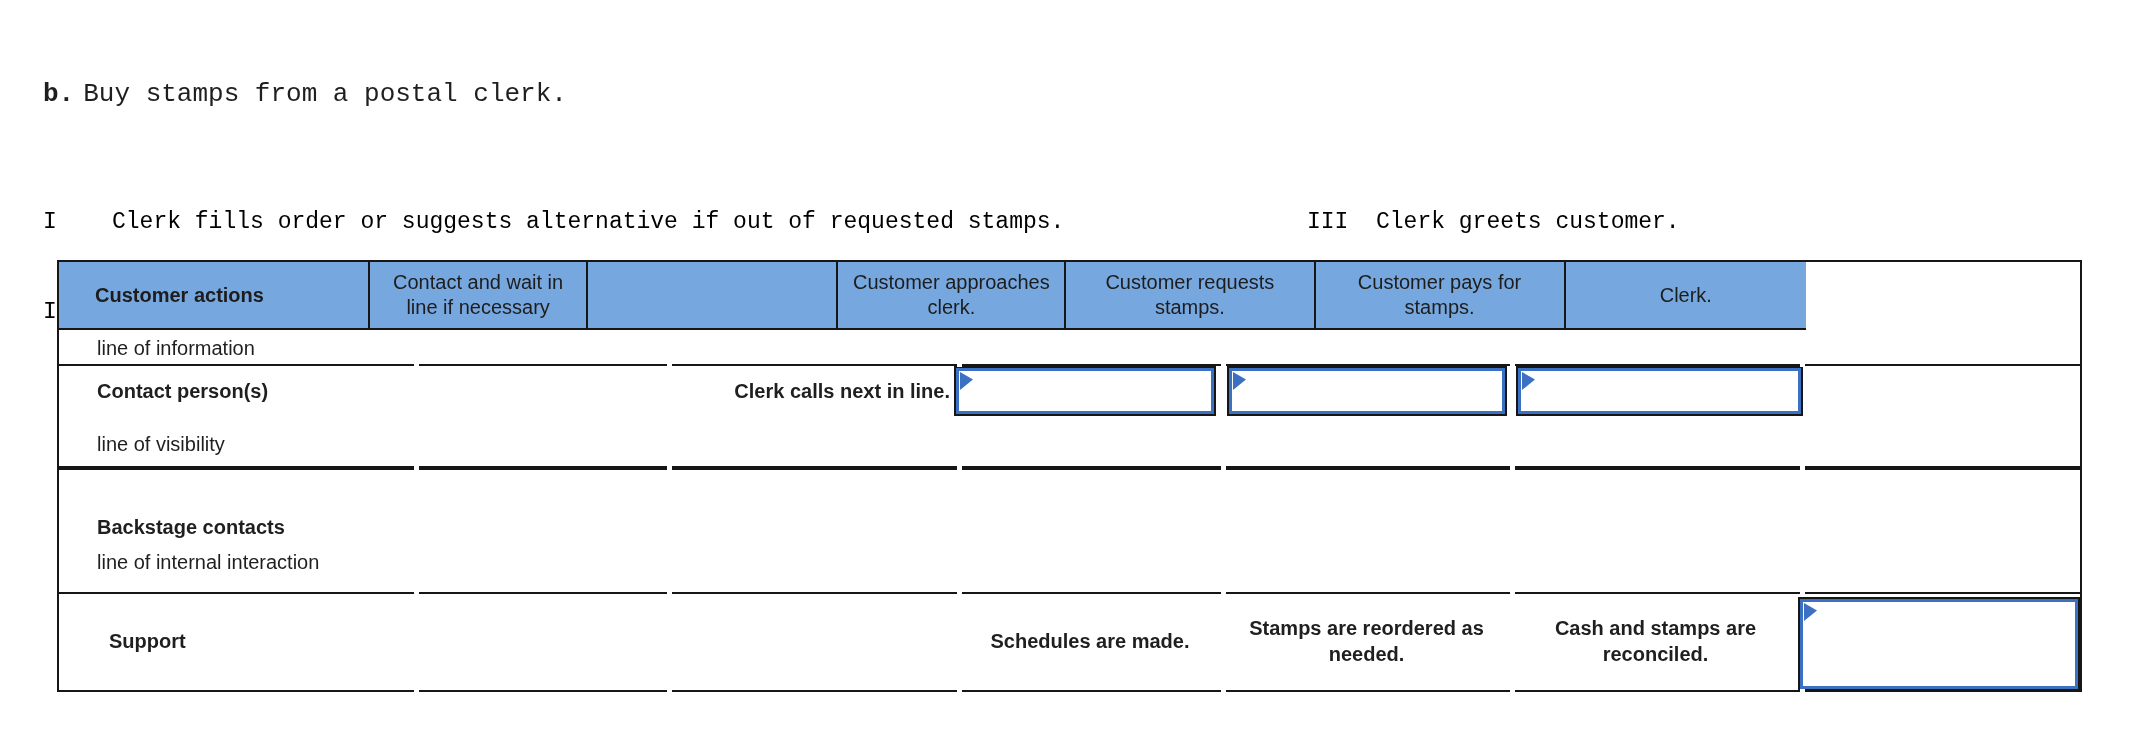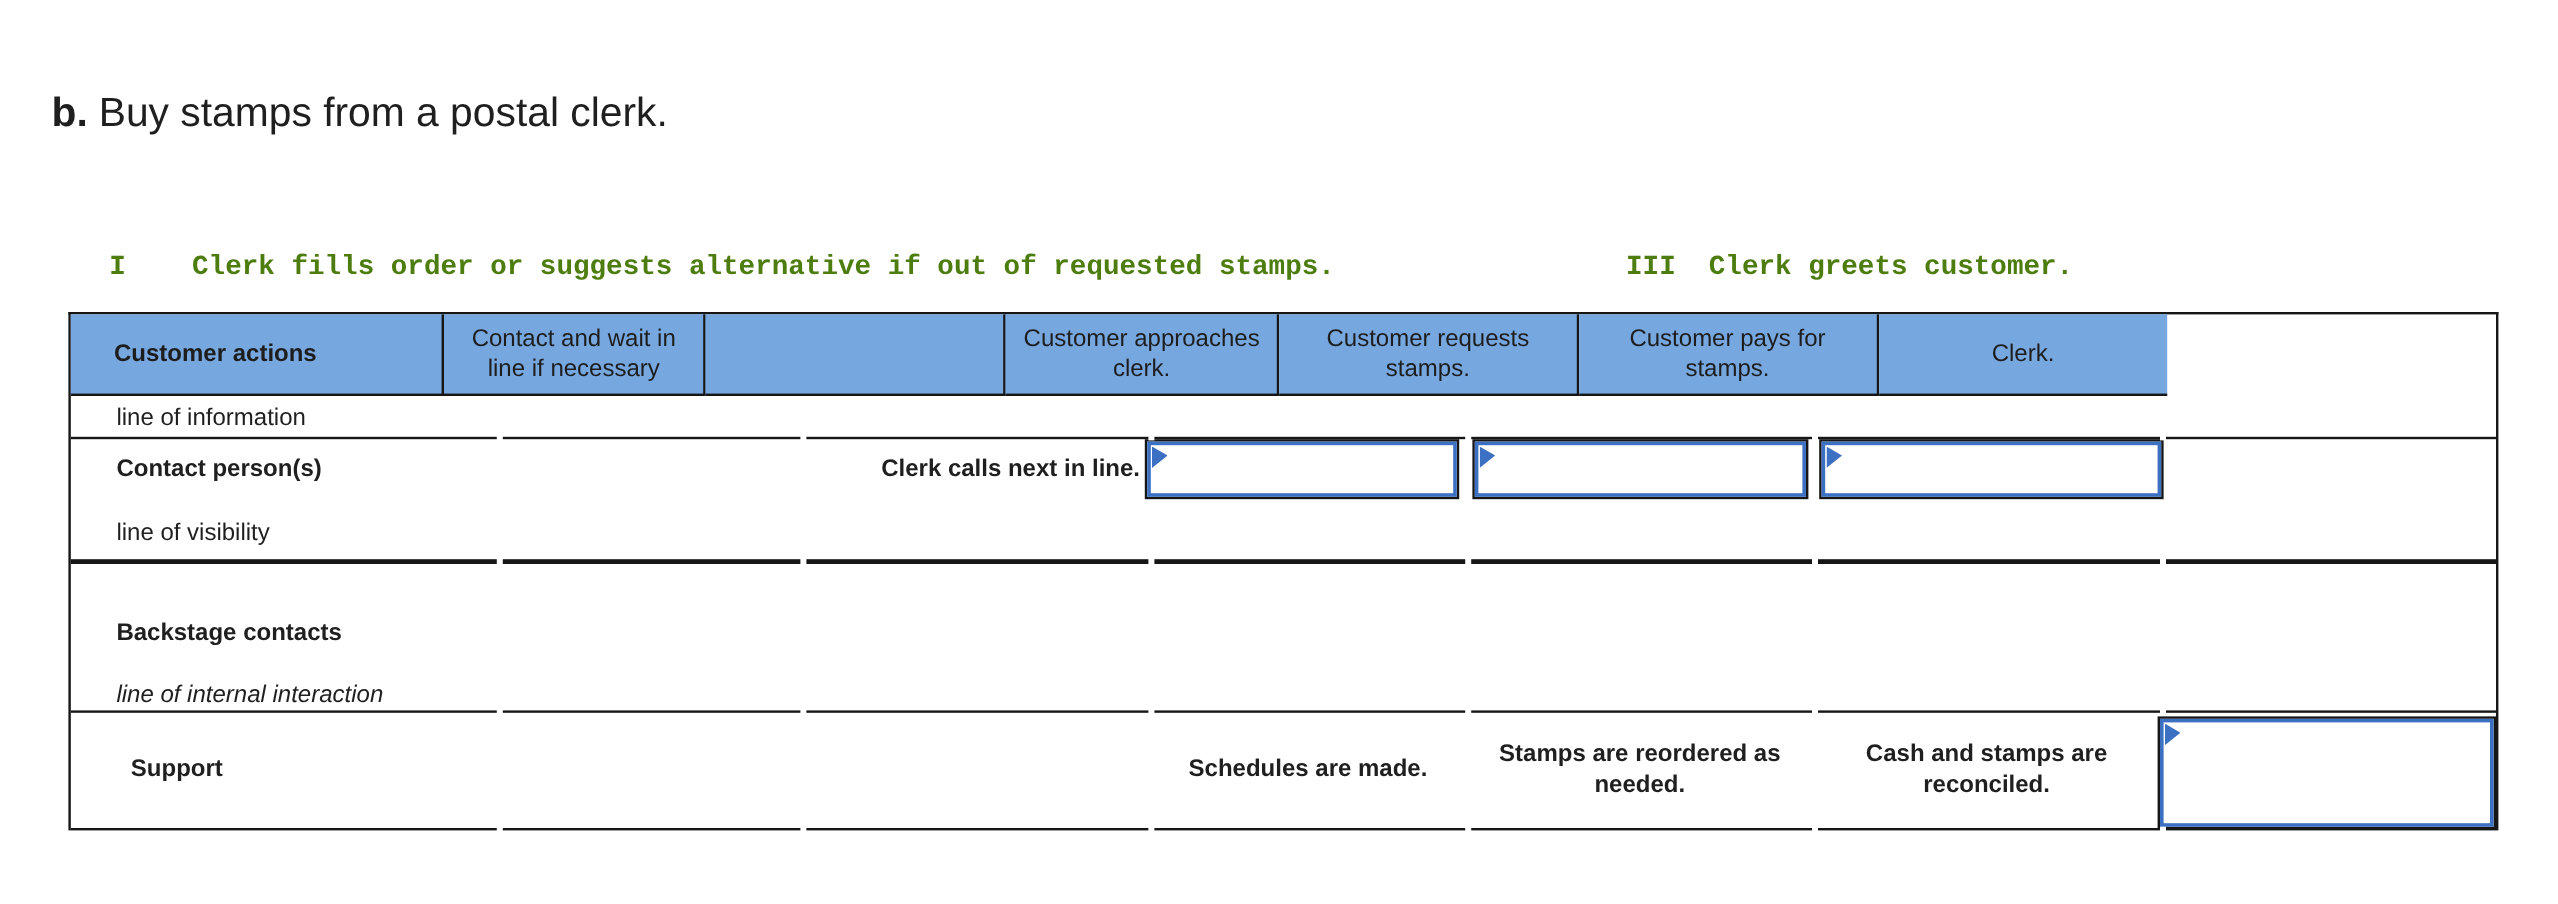--- a/index.html
+++ b/index.html
@@ -3,26 +3,26 @@
 <meta charset="utf-8">
 <style>
   html,body{margin:0;padding:0;}
   body{
     width:2132px;height:753px;background:#ffffff;position:relative;overflow:hidden;
     font-family:"Liberation Sans", sans-serif;color:var(--text,#1f1f1f);
   }
   .abs{position:absolute;}
 
   
-  .page-title{left:43px;top:78px;font-size:34px;line-height:32px;color:var(--text);}
+  .page-title{left:43px;top:78px;font-size:26px;line-height:32px;color:var(--text);font-family:Liberation Mono, monospace;}
   .page-title b{margin-right:9px;}
 
   
-  .legend{font-family:"Liberation Mono", monospace;font-weight:700;font-size:23px;
-          line-height:30px;color:#4d7c0f;white-space:pre;margin-left:48px;}
+  .legend{font-family:"Liberation Mono", monospace;font-weight:400;font-size:23px;
+          line-height:30px;color:#000000;white-space:pre;}
   .legend-left{left:43px;top:147px;}
   .legend-right{left:1307px;top:147px;}
   .legend .ln{display:inline-block;width:5ch;}
 
   
   .bp-table{
     left:57px;top:260px;width:2025px;height:432px;box-sizing:border-box;
     border:2px solid var(--grid,#161616);border-bottom:none;background:#fff;
   }
 
@@ -45,21 +45,21 @@
   .hline-4{top:428px;height:2px;}
   .grid-notch{position:absolute;background:#ffffff;width:5px;}
 
   
   .rowlabel{left:38px;display:flex;align-items:center;font-size:20px;white-space:nowrap;}
   .rowlabel.bold{font-weight:700;}
   .lab-info{top:70px;height:32px;}
   .lab-contact{top:112px;height:34px;}
   .lab-visibility{top:166px;height:32px;}
   .lab-backstage{top:250px;height:30px;}
-  .lab-internal{top:301px;height:32px;font-style:italic;}
+  .lab-internal{top:284px;height:32px;}
   .lab-support{top:362px;height:34px;margin-left:12px;}
 
   
   .celltext{font-size:20px;line-height:26px;display:flex;align-items:center;
             justify-content:center;text-align:center;font-weight:bold;}
   .clerk-calls{left:609px;width:282px;top:112px;height:34px;justify-content:flex-end;text-align:right;}
   .sup-c4{left:899px;width:264px;top:362px;height:34px;}
   .sup-c5{left:1163px;width:289px;top:351px;height:56px;}
   .sup-c6{left:1452px;width:289px;top:351px;height:56px;}
 

